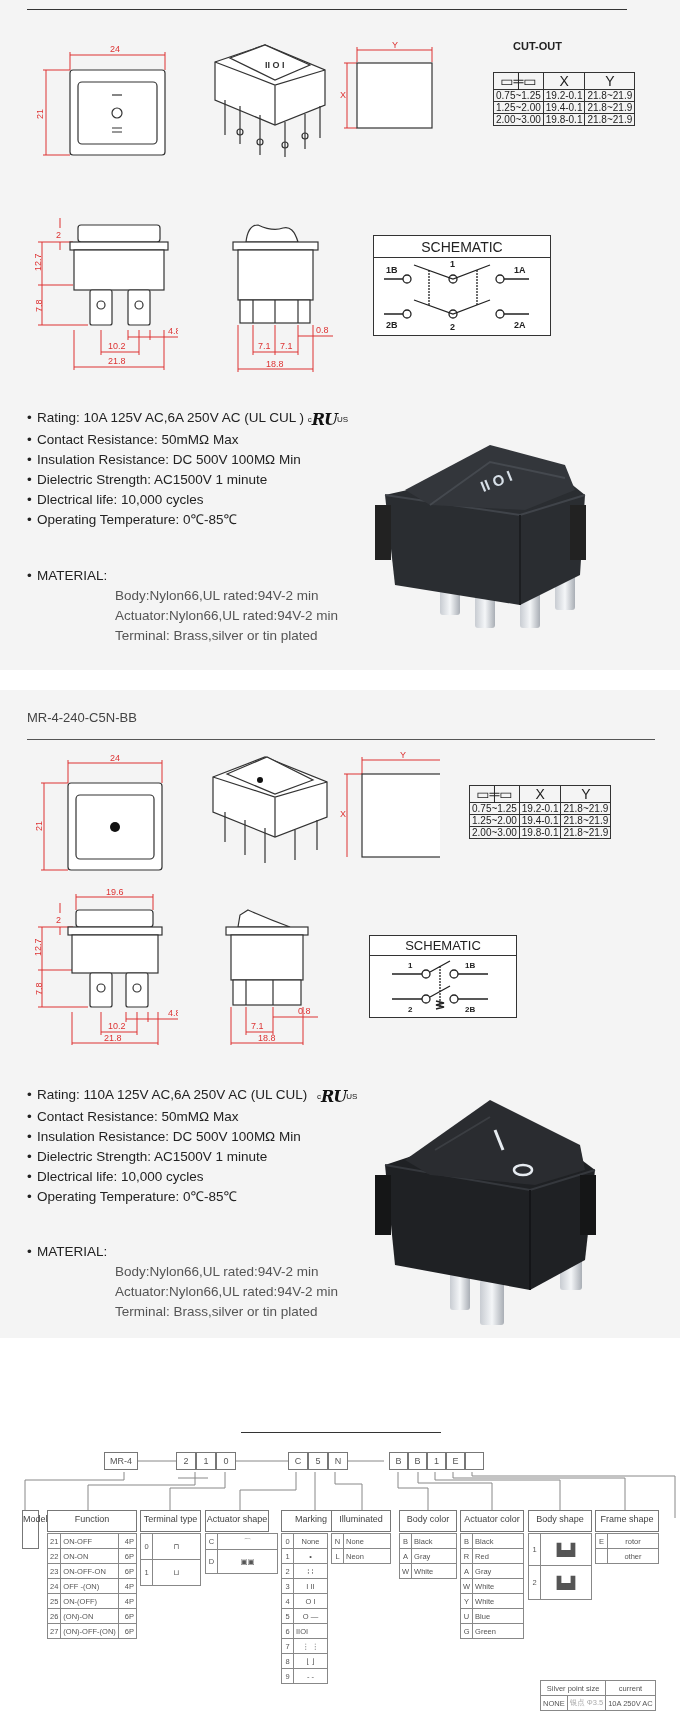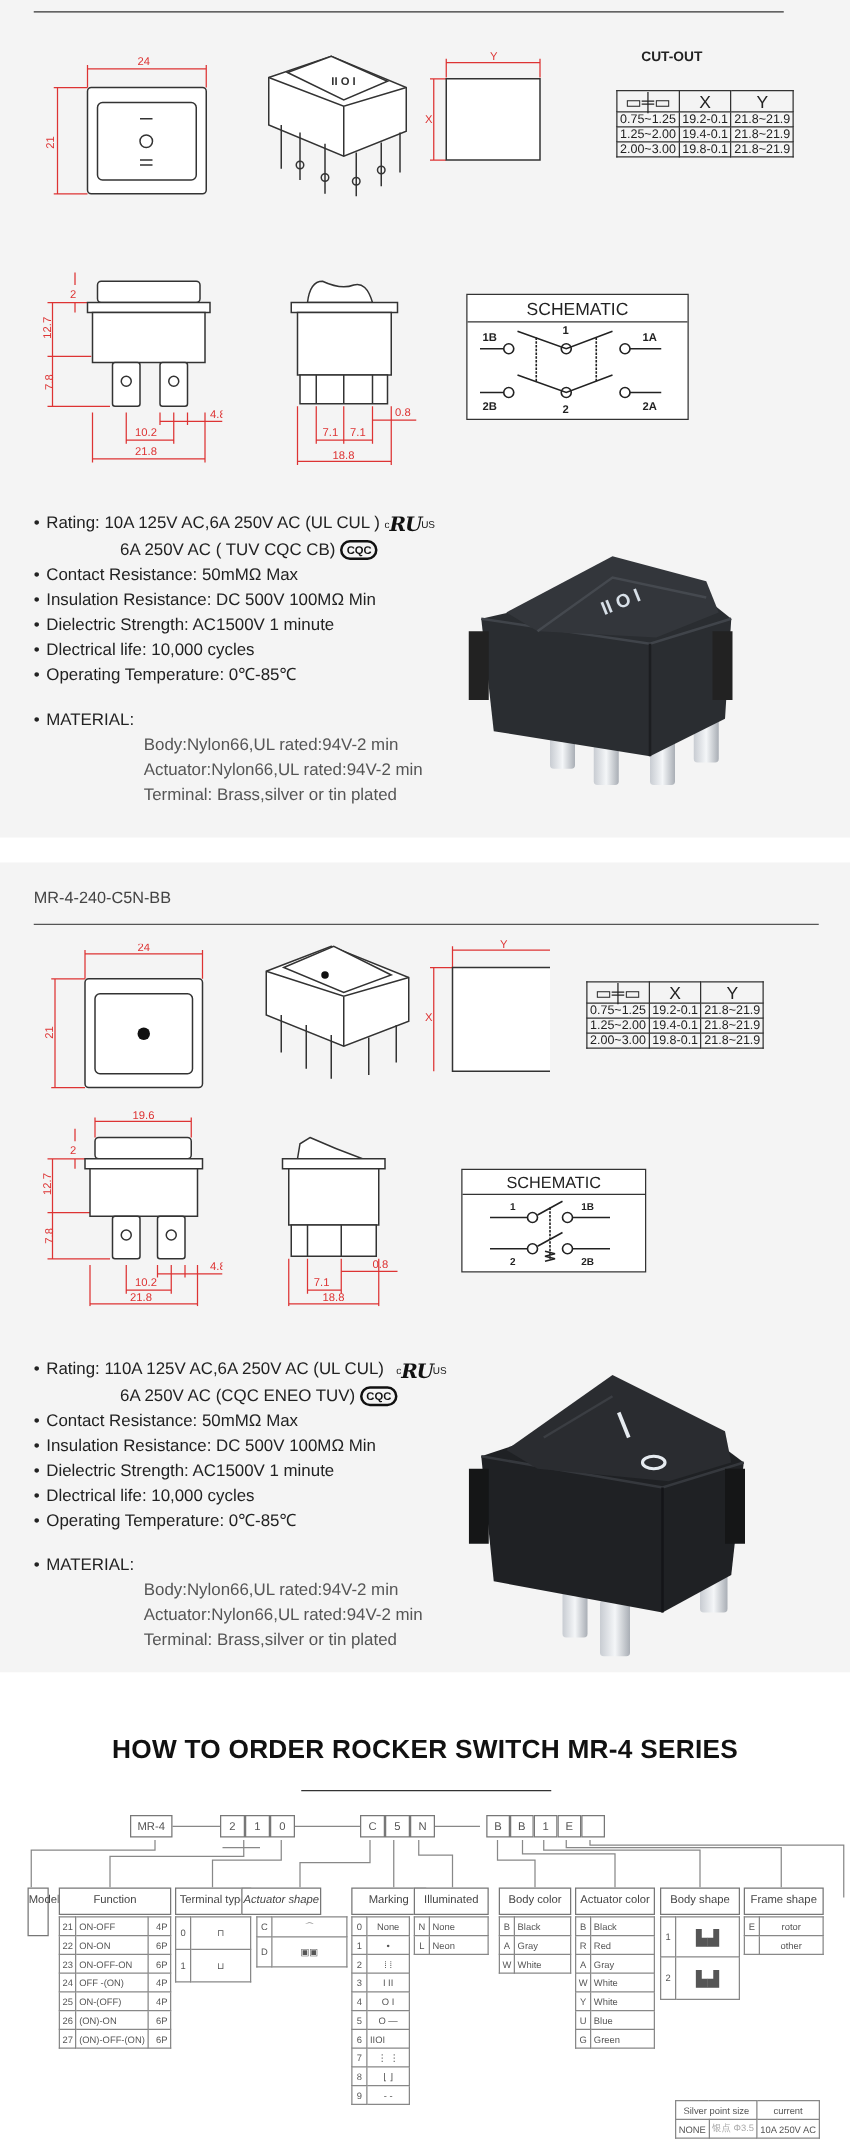--- a/index.html
+++ b/index.html
@@ -161,21 +161,20 @@
     </svg>
   </div>
 
   <div class="abs specs" style="left:27px;top:408px;">
     <div class="row"><span class="bullet">•</span><span>Rating: 10A 125V AC,6A 250V AC (UL CUL )</span>
       <span class="ul-mark">
           <span class="c">c</span>
           <span class="ru">RU</span>
           <span class="us">US</span>
         </span></div>
-    <div class="row indent"><span>6A 250V AC ( TUV CQC CB)</span><span class="cqc">CQC</span></div>
     <div class="row"><span class="bullet">•</span><span>Contact Resistance: 50mMΩ Max</span></div>
     <div class="row"><span class="bullet">•</span><span>Insulation Resistance: DC 500V 100MΩ Min</span></div>
     <div class="row"><span class="bullet">•</span><span>Dielectric Strength: AC1500V 1 minute</span></div>
     <div class="row"><span class="bullet">•</span><span>Dlectrical life: 10,000 cycles</span></div>
     <div class="row"><span class="bullet">•</span><span>Operating Temperature: 0℃-85℃</span></div>
   </div>
   <div class="abs specs" style="left:27px;top:566px;"><span class="bullet">•</span><span>MATERIAL:</span></div>
   <div class="abs mat" style="left:25px;top:586px;">
     <div>Body:Nylon66,UL rated:94V-2 min</div>
     <div>Actuator:Nylon66,UL rated:94V-2 min</div>
@@ -318,21 +317,20 @@
     </svg>
   </div>
 
   <div class="abs specs" style="left:27px;top:395px;">
     <div class="row"><span class="bullet">•</span><span>Rating: 110A 125V AC,6A 250V AC (UL CUL)</span>
       <span class="ul-mark" style="margin-left:6px;">
           <span class="c">c</span>
           <span class="ru">RU</span>
           <span class="us">US</span>
         </span></div>
-    <div class="row indent"><span>6A 250V AC (CQC ENEO TUV)</span><span class="cqc">CQC</span></div>
     <div class="row"><span class="bullet">•</span><span>Contact Resistance: 50mMΩ Max</span></div>
     <div class="row"><span class="bullet">•</span><span>Insulation Resistance: DC 500V 100MΩ Min</span></div>
     <div class="row"><span class="bullet">•</span><span>Dielectric Strength: AC1500V 1 minute</span></div>
     <div class="row"><span class="bullet">•</span><span>Dlectrical life: 10,000 cycles</span></div>
     <div class="row"><span class="bullet">•</span><span>Operating Temperature: 0℃-85℃</span></div>
   </div>
   <div class="abs specs" style="left:27px;top:552px;"><span class="bullet">•</span><span>MATERIAL:</span></div>
   <div class="abs mat" style="left:25px;top:572px;">
     <div>Body:Nylon66,UL rated:94V-2 min</div>
     <div>Actuator:Nylon66,UL rated:94V-2 min</div>
@@ -356,21 +354,20 @@
     <path d="M30 85 L115 25 L205 70 L210 95 L160 110 L55 100 Z" fill="#2a2c30"></path>
     <path d="M60 75 L115 42" fill="none" stroke="#3b3e43" stroke-width="2"></path>
     <path d="M120 55 L128 75" stroke="#e6ebf0" stroke-width="3"></path>
     <ellipse cx="148" cy="95" rx="9" ry="5" fill="none" stroke="#e6ebf0" stroke-width="2.5"></ellipse>
     <rect x="0" y="100" width="16" height="60" fill="#151617"></rect>
     <rect x="205" y="100" width="16" height="60" fill="#151617"></rect>
   </svg>
 </div>
 
 <div class="panel" id="panel3">
-  <div class="abs order-title" style="left:0;top:50px;">HOW TO ORDER ROCKER SWITCH MR-4 SERIES</div>
   <div class="hr" style="left:241px;top:94px;width:200px;"></div>
 
   <svg class="abs" style="left:0;top:110px;" width="680" height="70">
     <g stroke="#888" stroke-width="1" fill="none">
       <path d="M137 13 H176 M236 13 H288 M348 13 H384"></path>
       <path d="M124 24 V32 H25 V62"></path>
       <path d="M195 24 V37 H88 V62"></path>
       <path d="M225 24 V40 H170 V62"></path>
       <path d="M296 24 V42 H240 V62"></path>
       <path d="M315 24 V62"></path>
@@ -393,21 +390,21 @@
   <div class="o-box" style="left:328px;top:114px;width:20px;height:18px;">N</div>
   <div class="o-box" style="left:389px;top:114px;width:19px;height:18px;">B</div>
   <div class="o-box" style="left:408px;top:114px;width:19px;height:18px;">B</div>
   <div class="o-box" style="left:427px;top:114px;width:19px;height:18px;">1</div>
   <div class="o-box" style="left:446px;top:114px;width:19px;height:18px;">E</div>
   <div class="o-box" style="left:465px;top:114px;width:19px;height:18px;"></div>
 
   <div class="o-hd" style="left:22px;top:172px;width:17px;height:39px;">Model</div>
   <div class="o-hd" style="left:47px;top:172px;width:90px;height:22px;">Function</div>
   <div class="o-hd" style="left:140px;top:172px;width:61px;height:22px;">Terminal type</div>
-  <div class="o-hd" style="left:193px;top:172px;width:64px;height:22px;font-style:italic;">Actuator shape</div>
+  <div class="o-hd" style="left:205px;top:172px;width:64px;height:22px;">Actuator shape</div>
   <div class="o-hd" style="left:281px;top:172px;width:60px;height:22px;">Marking</div>
   <div class="o-hd" style="left:331px;top:172px;width:60px;height:22px;">Illuminated</div>
   <div class="o-hd" style="left:399px;top:172px;width:58px;height:22px;">Body color</div>
   <div class="o-hd" style="left:460px;top:172px;width:64px;height:22px;">Actuator color</div>
   <div class="o-hd" style="left:528px;top:172px;width:64px;height:22px;">Body shape</div>
   <div class="o-hd" style="left:595px;top:172px;width:64px;height:22px;">Frame shape</div>
 
   <table class="o-tbl" style="left:47px;top:195px;width:90px;">
     <tbody>
         <tr>

